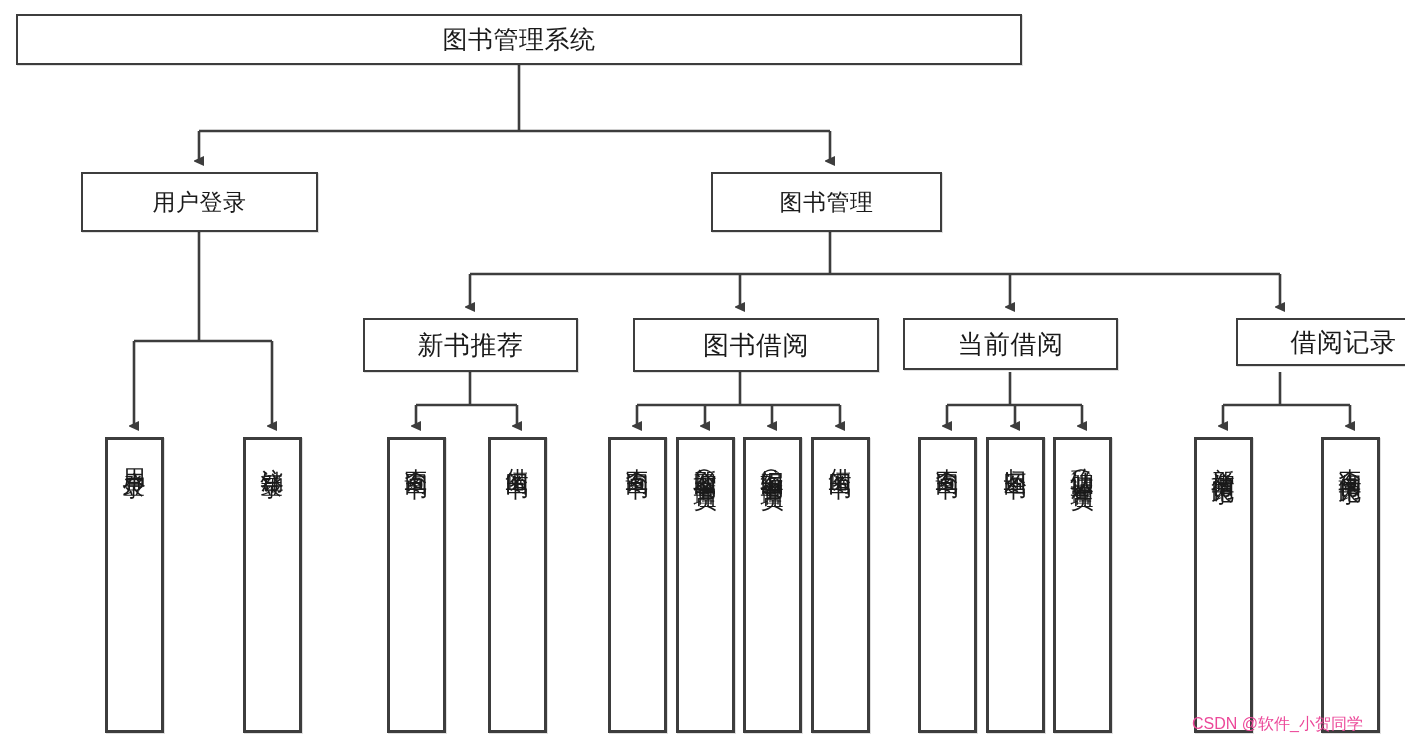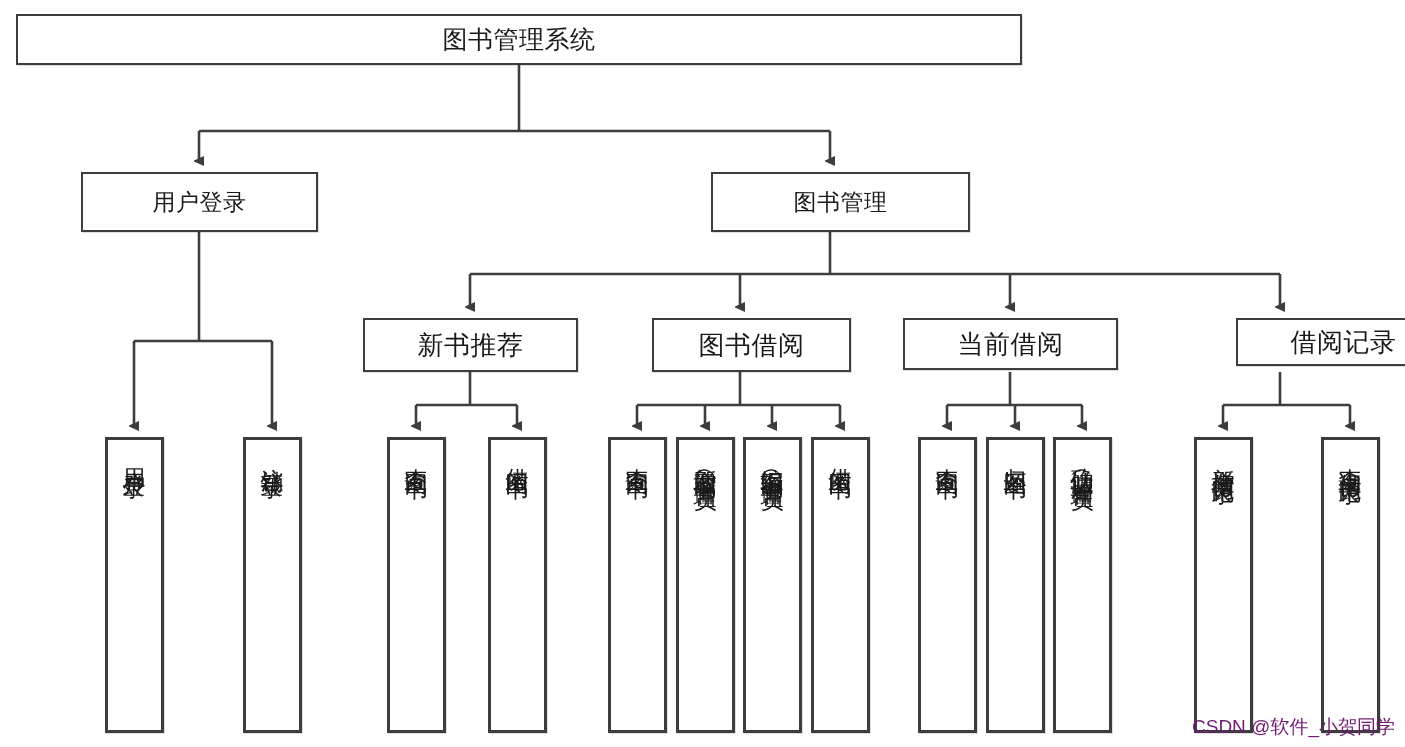--- a/index.html
+++ b/index.html
@@ -56,22 +56,22 @@
   .node.leaf .node-label {
     writing-mode: vertical-rl;
     text-orientation: upright;
     font-size: 23px;
     line-height: 1.22;
     letter-spacing: 3px;
     white-space: nowrap;
   }
   .watermark {
     position: absolute;
-    color: #701a75;
-    font-size: 19px;
+    color: #ec4899;
+    font-size: 16px;
     white-space: nowrap;
     user-select: none;
   }
 </style>
 </head>
 <body>
 
 <div id="canvas">
 
   <svg class="connectors" viewBox="0 0 1405 747" xmlns="http://www.w3.org/2000/svg">
@@ -125,29 +125,29 @@
   </svg>
 
   <div class="node root" style="left:16px; top:14px; width:1006px; height:51px;">
     <span class="node-label">图书管理系统</span>
   </div>
 
   <div class="node lvl2" style="left:81px; top:172px; width:237px; height:60px;">
     <span class="node-label">用户登录</span>
   </div>
 
-  <div class="node lvl2" style="left:711px; top:172px; width:259px; height:60px;">
+  <div class="node lvl2" style="left:711px; top:172px; width:231px; height:60px;">
     <span class="node-label">图书管理</span>
   </div>
 
   <div class="node lvl3" style="left:363px; top:318px; width:215px; height:54px;">
     <span class="node-label">新书推荐</span>
   </div>
 
-  <div class="node lvl3" style="left:633px; top:318px; width:199px; height:54px;margin-left:19px;">
+  <div class="node lvl3" style="left:633px; top:318px; width:246px; height:54px;">
     <span class="node-label">图书借阅</span>
   </div>
 
   <div class="node lvl3" style="left:903px; top:318px; width:215px; height:52px;">
     <span class="node-label">当前借阅</span>
   </div>
 
   <div class="node lvl3" style="left:1236px; top:318px; width:215px; height:48px;">
     <span class="node-label">借阅记录</span>
   </div>

